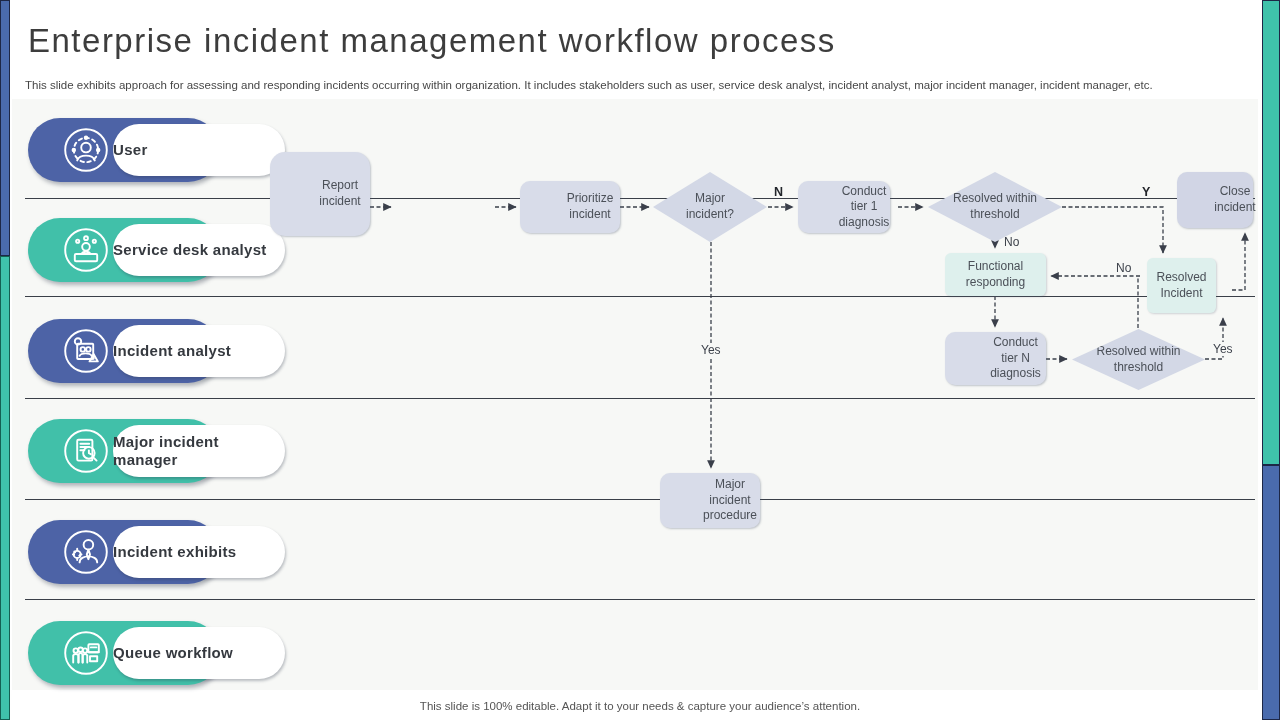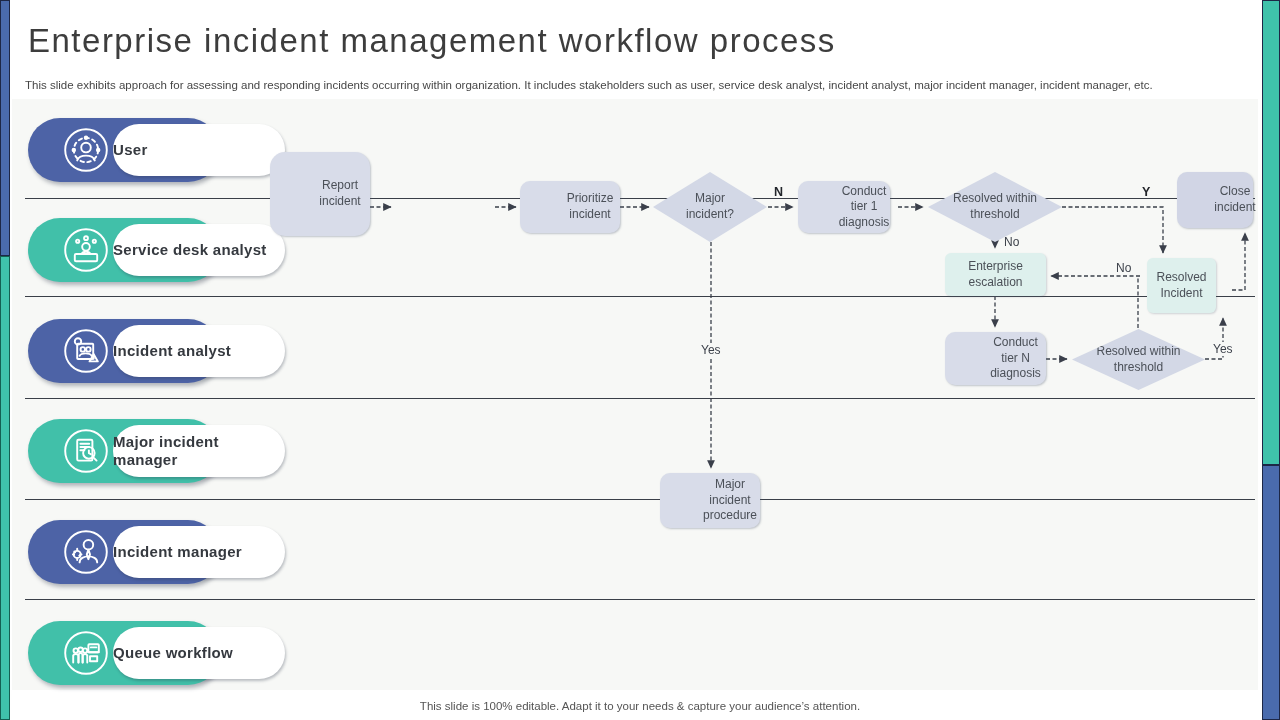--- a/index.html
+++ b/index.html
@@ -161,21 +161,21 @@
         <circle cx="16.8" cy="16.2" r="3.6"></circle>
         <path d="M19.4 18.8 L21.6 21"></path>
         <path d="M16.8 14.6 L16.8 16.4 L18 17"></path>
       </svg>
     </div>
   </div>
 
   <div class="badge" style="top:520px">
     <div class="pill blue"></div>
     <div class="white-pill">
-      <span>Incident manager</span>
+      <span>Incident exhibits</span>
       </div>
     <div class="icon-circle">
       <svg class="icon-svg" width="48" height="48" viewBox="0 0 30 30">
         <circle cx="15" cy="15" r="13"></circle>
         <circle cx="16.5" cy="10.5" r="3"></circle>
         <path d="M11 21.5 C11 16.5 22 16.5 22 21.5"></path>
         <path d="M16.5 13.5 L15.5 16.5 L16.5 19.5 L17.5 16.5 Z"></path>
         <circle cx="9.5" cy="16.5" r="2.2"></circle>
         <path d="M9.5 13.8 V13 M9.5 19.2 V20 M6.8 16.5 H7.6 M11.4 16.5 H12.2 M7.7 14.7 L8.2 15.2 M11.3 17.8 L10.8 17.3"></path>
       </svg>
@@ -202,21 +202,21 @@
       </svg>
     </div>
   </div>
 
   <div class="node box big" style="left:270px;top:152px;width:100px;height:84px">Report incident</div>
   <div class="node box" style="left:520px;top:181px;width:100px;height:52px">Prioritize incident</div>
   <div class="node diamond" style="left:653px;top:172px;width:114px;height:70px">Major incident?</div>
   <div class="node box" style="left:798px;top:181px;width:92px;height:52px">Conduct tier 1 diagnosis</div>
   <div class="node diamond" style="left:928px;top:172px;width:134px;height:70px">Resolved within threshold</div>
   <div class="node box close" style="left:1177px;top:172px;width:76px;height:56px">Close incident</div>
-  <div class="node mint" style="left:945px;top:253px;width:101px;height:43px">Enterprise escalation</div>
+  <div class="node mint" style="left:945px;top:253px;width:101px;height:43px">Functional responding</div>
   <div class="node mint" style="left:1147px;top:258px;width:69px;height:55px">Resolved Incident</div>
   <div class="node box" style="left:945px;top:332px;width:101px;height:53px">Conduct tier N diagnosis</div>
   <div class="node diamond" style="left:1072px;top:329px;width:133px;height:61px">Resolved within threshold</div>
   <div class="node box" style="left:660px;top:473px;width:100px;height:55px">Major incident procedure</div>
 
   <div class="edge-label bold" style="left:774px;top:185px">N</div>
   <div class="edge-label bold" style="left:1142px;top:185px">Y</div>
   <div class="edge-label" style="left:1004px;top:235px">No</div>
   <div class="edge-label" style="left:1116px;top:261px">No</div>
   <div class="edge-label on-line" style="left:698px;top:343px">Yes</div>

